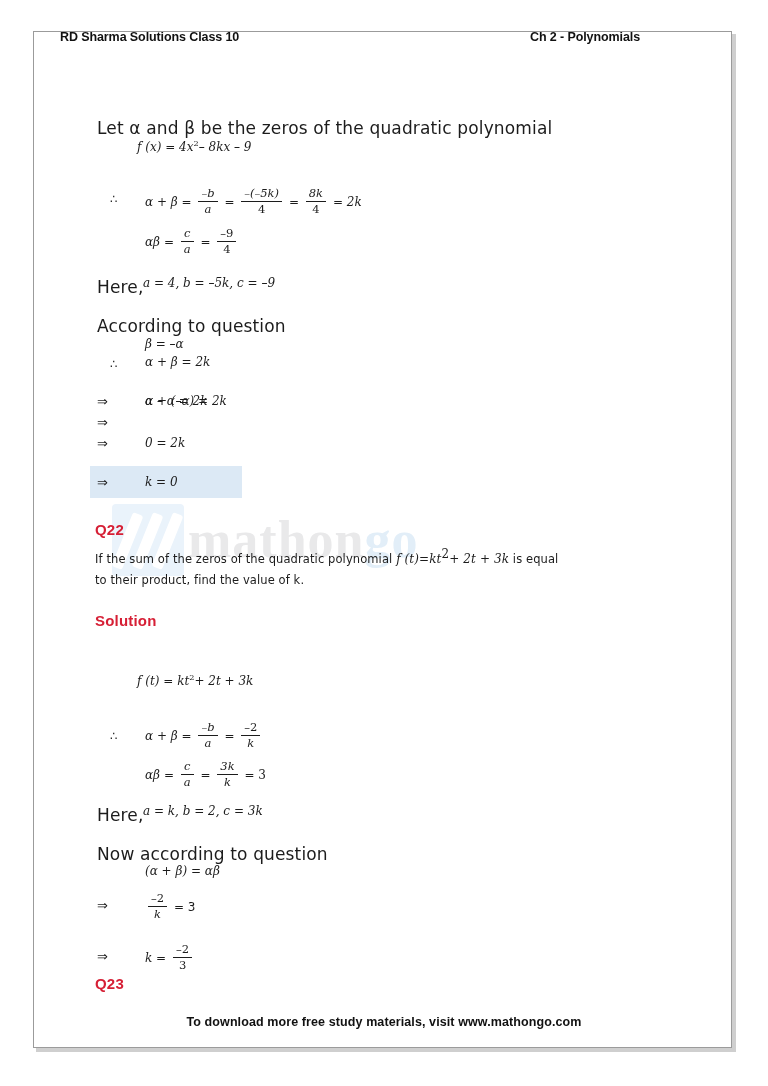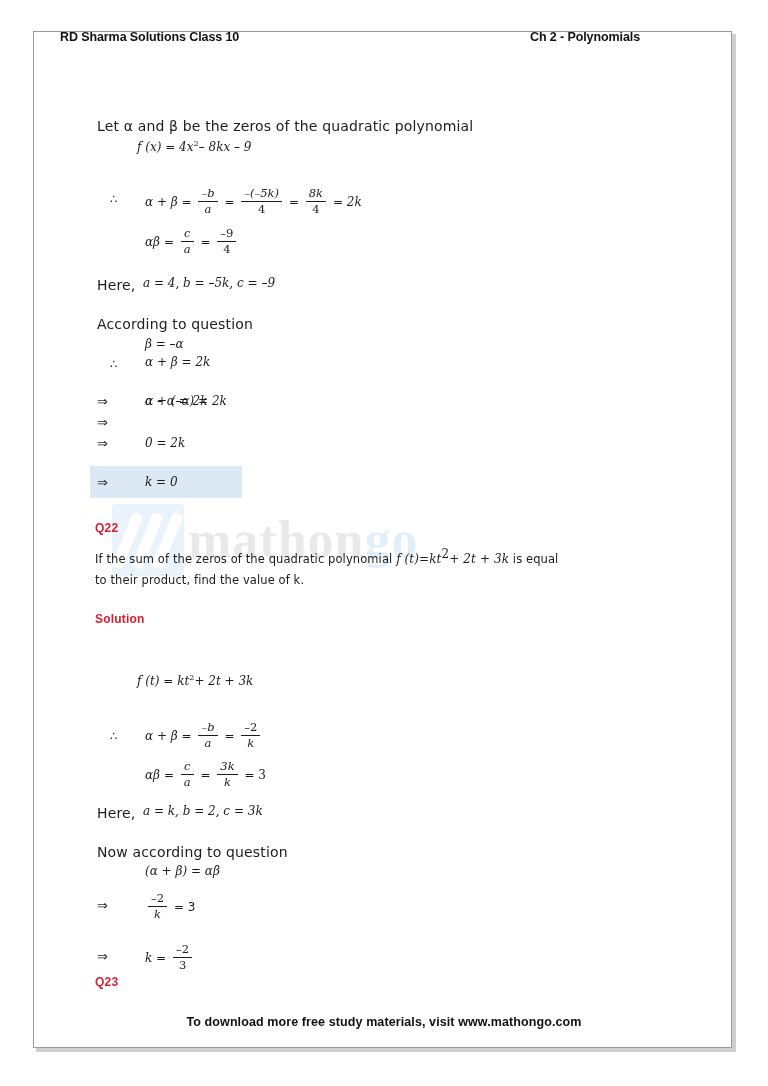--- a/index.html
+++ b/index.html
@@ -104,21 +104,21 @@
     position: absolute;
     left: 0;
     top: 0;
     width: 716px;
     height: 1086px;
     z-index: 2;
   }
   .row {
     position: absolute;
     font-family: "DejaVu Sans", sans-serif;
-    font-size: 14px;
+    font-size: 17px;
     color: #1c1c1c;
     white-space: nowrap;
     letter-spacing: 0.15px;
   }
   .mathline {
     font-family: "DejaVu Serif", serif;
     font-size: 12px;
     color: #1c1c1c;
     white-space: nowrap;
   }
@@ -157,21 +157,21 @@
     width: 152px;
     height: 32px;
     background: #dce9f5;
     z-index: 1;
   }
 
   .qlabel {
     position: absolute;
     font-family: "Liberation Sans", sans-serif;
     font-weight: bold;
-    font-size: 12px;
+    font-size: 15px;
     color: #d61f35;
     letter-spacing: 0.2px;
   }
 
   .qtext {
     position: absolute;
     font-family: "DejaVu Sans", sans-serif;
     font-size: 11.5px;
     color: #1c1c1c;
     line-height: 21px;

